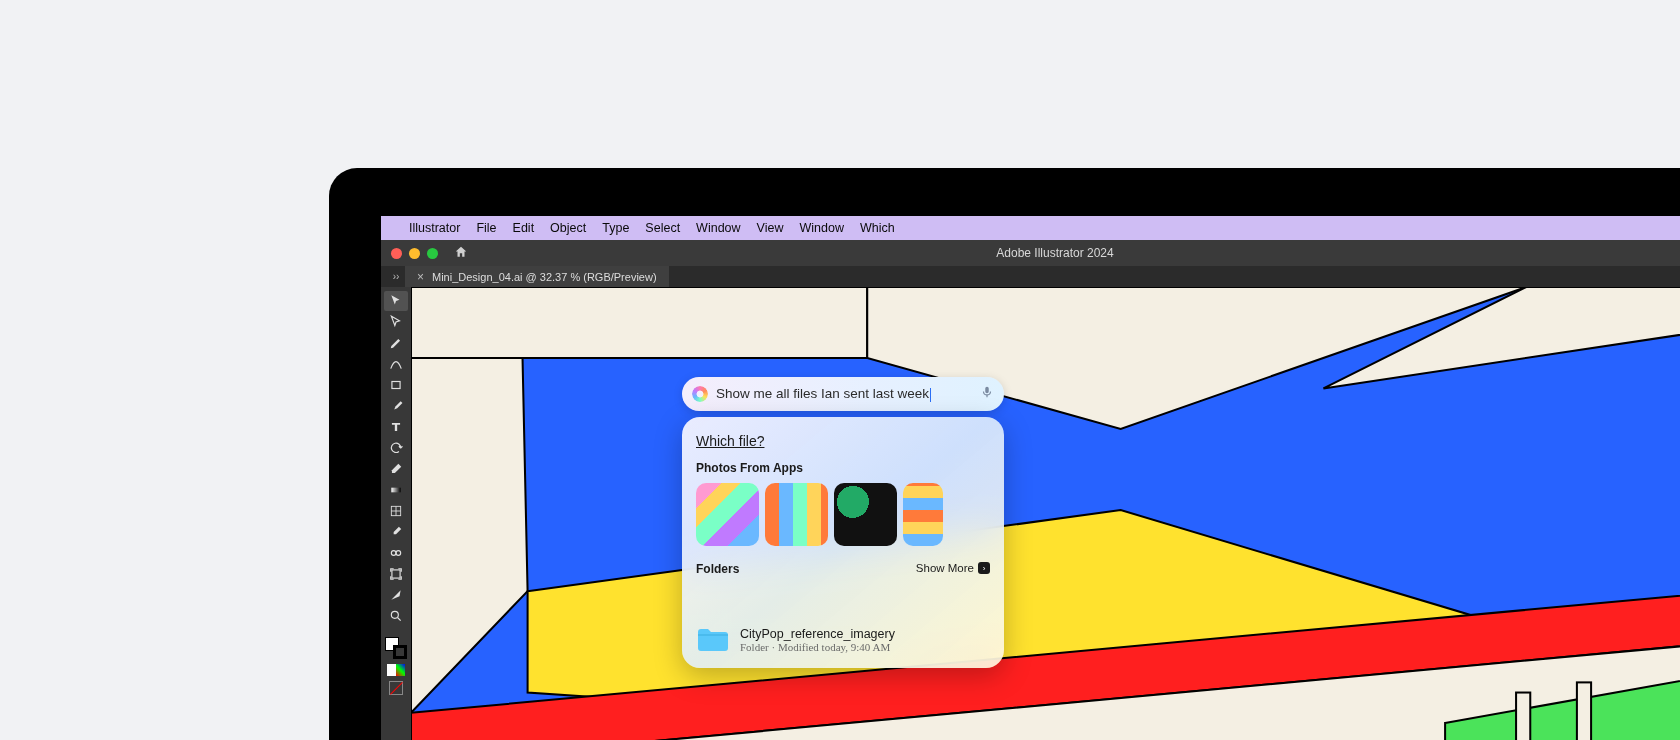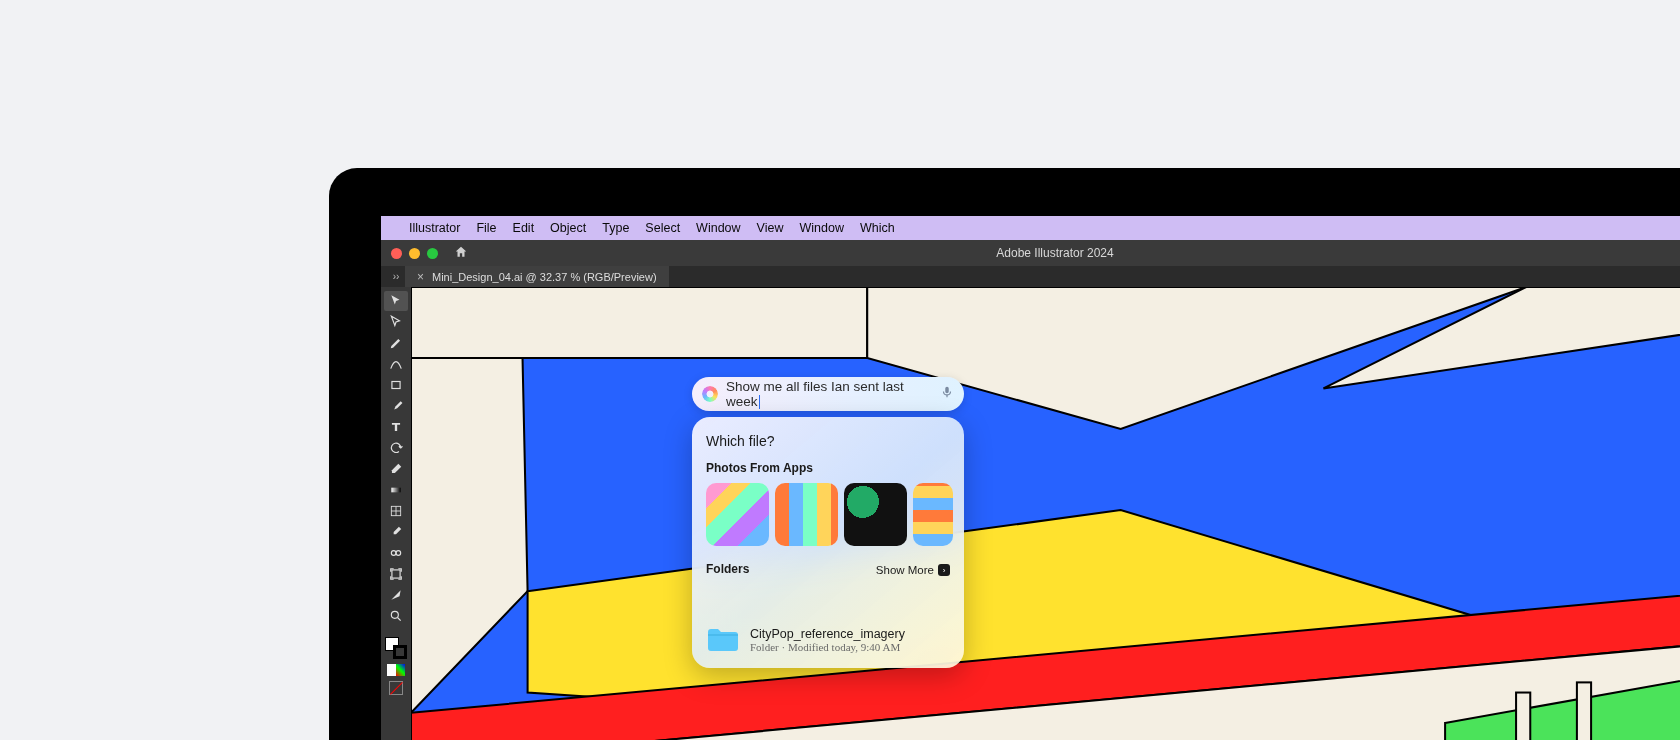--- a/index.html
+++ b/index.html
@@ -78,23 +78,23 @@
 .color-toggle .c2 { background: linear-gradient(45deg,#f00,#0f0,#00f); }
 .nocolor { width: 14px; height: 14px; border: 1px solid #888; margin-top: 4px; position: relative; }
 .nocolor::after { content: ""; position: absolute; width: 140%; height: 1px; background: #f00; top: 50%; left: -20%; transform: rotate(-45deg); }
 
 .canvas-area { flex: 1; position: relative; overflow: hidden; background: #2762ff; }
 .art { position: absolute; inset: 0; }
 
 
 .spot {
   position: absolute;
-  left: 281px;
+  left: 271px;
   top: 90px;
-  width: 272px;
+  width: 322px;
   z-index: 50;
 }
 .search-pill {
   background: linear-gradient(90deg, #f5eefc 0%, #e6f0ff 60%, #dff2ff 100%);
   border-radius: 22px;
   height: 34px;
   display: flex;
   align-items: center;
   padding: 0 10px;
   gap: 8px;
@@ -106,22 +106,22 @@
 .mic-icon { color: #7a8aa0; }
 
 .results {
   margin-top: 6px;
   background: linear-gradient(140deg, rgba(250,248,255,0.92), rgba(225,238,252,0.9), rgba(255,250,231,0.88));
   backdrop-filter: blur(20px);
   border-radius: 18px;
   padding: 16px 14px 8px 14px;
   box-shadow: 0 8px 28px rgba(0,0,0,0.25);
 }
-.results h4 { font-size: 14px; font-weight: 500; color: #1a1a1a; margin-bottom: 12px; }
-.section-label { font-size: 12px; font-weight: 600; color: #1a1a1a; margin-bottom: 8px; display: flex; justify-content: space-between; align-items: flex-end; }
+.results h4 { font-size: 14px; font-weight: 500; color: #1a1a1a; margin-bottom: 12px; text-decoration: underline; }
+.section-label { font-size: 12px; font-weight: 600; color: #1a1a1a; margin-bottom: 8px; display: flex; justify-content: space-between; align-items: flex-start; }
 .show-more { font-size: 11.5px; font-weight: 500; display: flex; align-items: center; gap: 4px; }
 .show-more .arrow-box { width: 12px; height: 12px; background: #1a1a1a; border-radius: 3px; display: flex; align-items: center; justify-content: center; color: #fff; font-size: 8px; }
 .thumbs { display: flex; gap: 6px; margin-bottom: 16px; }
 .thumb { width: 63px; height: 63px; border-radius: 10px; flex-shrink: 0; overflow: hidden; position: relative; }
 .thumb:last-child { width: 40px; }
 .folder-row { display: flex; gap: 10px; align-items: center; padding: 6px 0; margin-top: 44px; }
 .folder-icon { width: 34px; height: 28px; border-radius: 4px; position: relative; }
 .folder-icon svg { width: 34px; height: 28px; }
 .folder-meta .name { font-size: 12.5px; font-weight: 500; color: #1a1a1a; }
 .folder-meta .sub { font-size: 11px; color: #6a6a6a; font-family: Liberation Serif, serif; }

